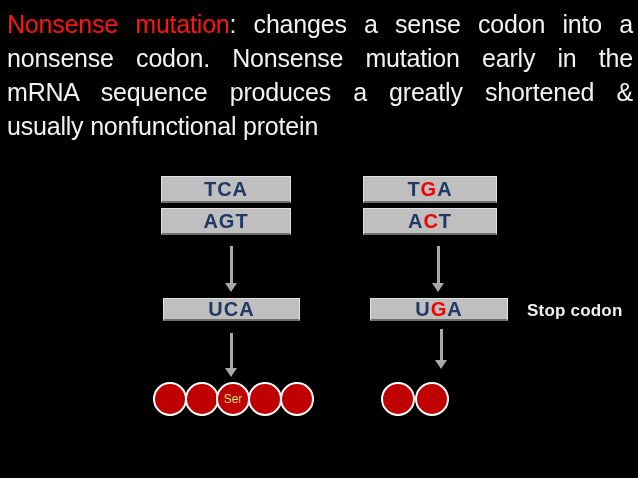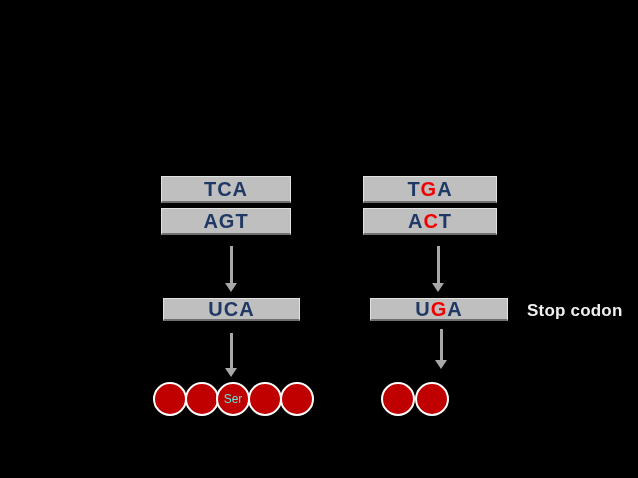--- a/index.html
+++ b/index.html
@@ -68,30 +68,36 @@
   }
   
   .aa{
     position:absolute;top:382px;
     width:34px;height:34px;border-radius:50%;
     background:#c00000;
     border:2px solid #fdfdfd;
     box-sizing:border-box;
     display:flex;align-items:center;justify-content:center;
   }
-  .aa .aa-label{color:#5eead4;font-size:12px;}
+  .aa .aa-label{color:#bef264;font-size:12px;}
   #aaL1{left:153px;} #aaL2{left:185px;} #aaL3{left:216px;}
   #aaL4{left:248px;} #aaL5{left:280px;}
   #aaR1{left:381px;} #aaR2{left:415px;}
 </style>
 </head>
 <body>
 
 <div class="slide">
 
+  <div class="title">
+    <div class="tline j"><span class="hl">Nonsense mutation</span><span>: changes a sense codon into a</span></div>
+    <div class="tline j">nonsense codon. Nonsense mutation early in the</div>
+    <div class="tline j">mRNA sequence produces a  greatly shortened &amp;</div>
+    <div class="tline">usually nonfunctional protein</div>
+  </div>
 
   <div class="codon-box" id="box-tca">
     <span>T</span>
       <span>C</span>
       <span>A</span>
   </div>
   <div class="codon-box" id="box-agt">
     <span>A</span>
       <span>G</span>
       <span>T</span>

